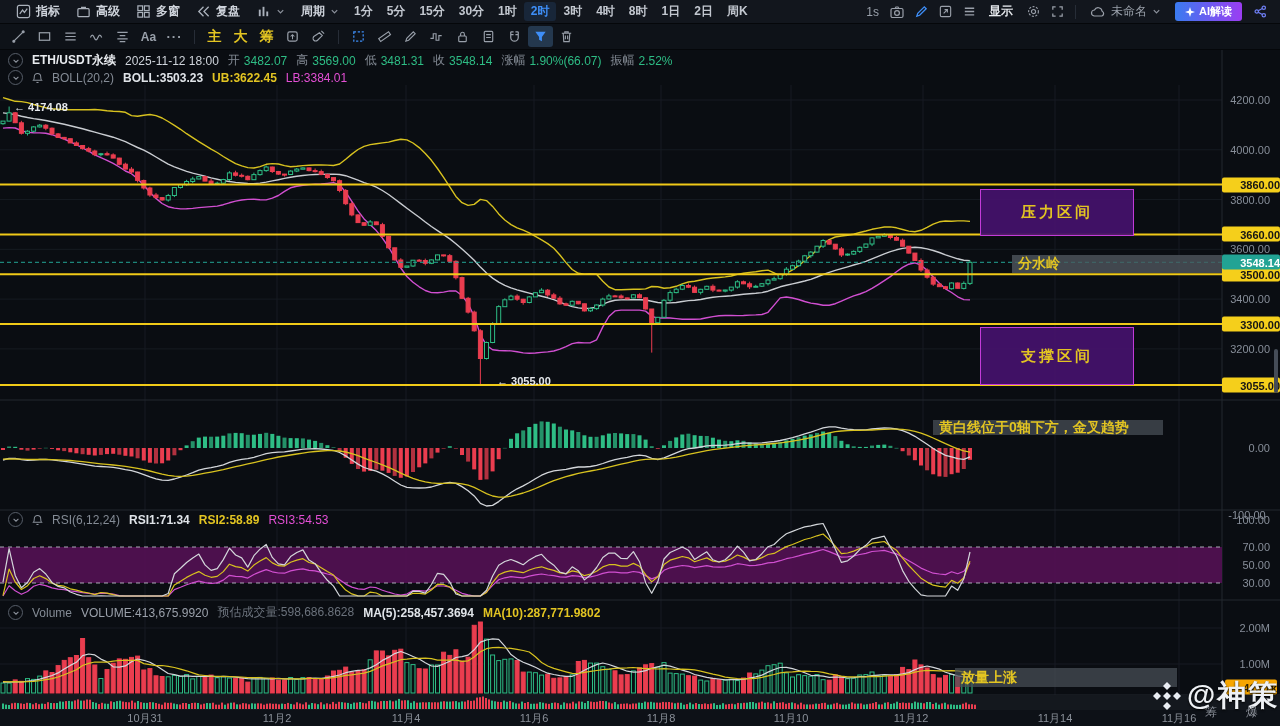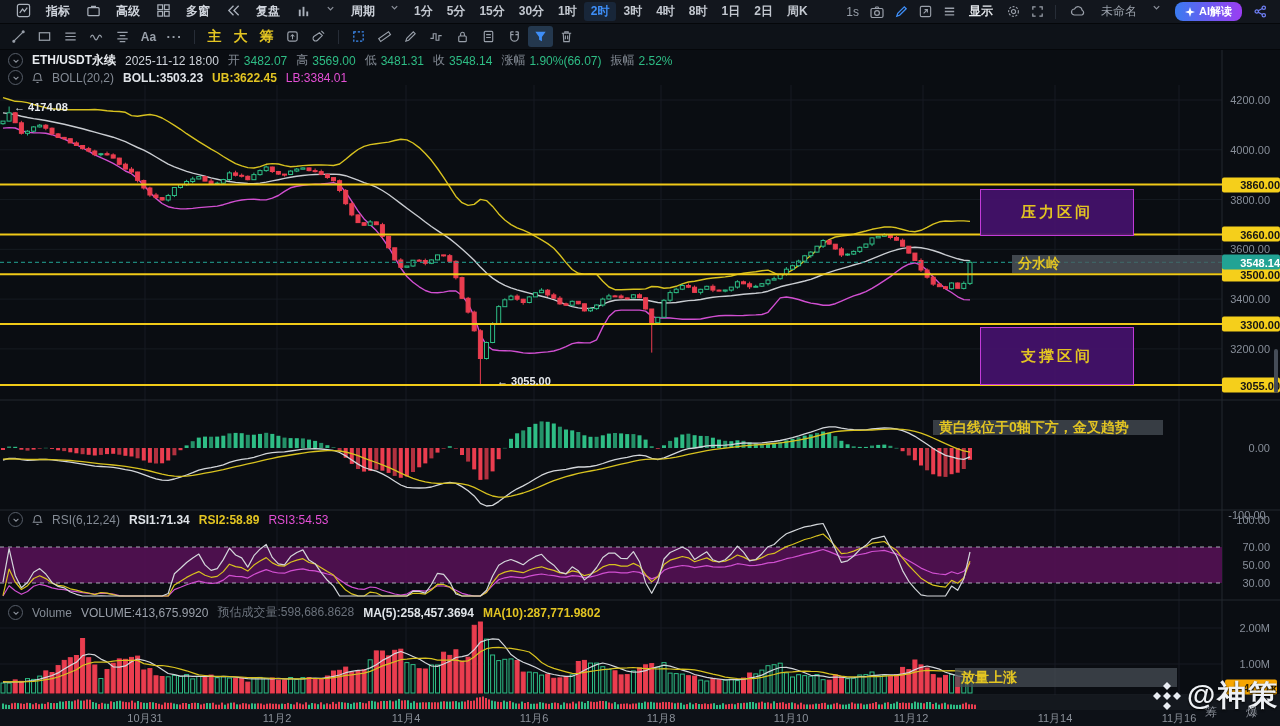--- a/index.html
+++ b/index.html
@@ -5,30 +5,30 @@
   html,body{margin:0;padding:0;background:#000;}
   #app{position:relative;width:1280px;height:726px;background:#0a0d12;overflow:hidden;
        font-family:"Liberation Sans","DejaVu Sans",sans-serif;-webkit-font-smoothing:antialiased;}
   #plot{position:absolute;left:0;top:0;z-index:1;}
   
   .tb1{position:relative;z-index:10;display:flex;align-items:center;justify-content:space-between;
        height:23px;background:#12161d;border-bottom:1px solid #05070a;font-size:12px;color:#ced3db;padding:0 8px;}
   .tb2{position:relative;z-index:10;display:flex;align-items:center;height:25px;background:#0e1218;
        border-bottom:1px solid #05070a;font-size:13px;color:#99a0aa;padding:0 6px;gap:1px;}
   .grp{display:flex;align-items:center;}
-  .tbtn{display:flex;align-items:flex-start;gap:15px;padding:0 8px;cursor:pointer;height:100%;}
+  .tbtn{display:flex;align-items:center;gap:5px;padding:0 8px;cursor:pointer;height:100%;}
   .tbtn b{font-weight:600;}
   .ibtn{display:flex;align-items:center;justify-content:center;width:24px;height:100%;cursor:pointer;}
   .dimtx{color:#99a0aa;padding:0 6px;}
   .wht{color:#e6e9ed;}
   .tfs{display:flex;align-items:center;}
   .tf{padding:1px 7px;color:#c2c7cf;font-weight:700;cursor:pointer;border-radius:3px;}
   .tf.active{color:#3e8ef7;background:#182639;}
   .vdiv{width:1px;height:14px;background:#272d37;margin:0 6px;}
-  .aipill{display:flex;align-items:center;gap:4px;padding:2px 10px;border-radius:8px;cursor:pointer;
+  .aipill{display:flex;align-items:center;gap:4px;padding:2px 10px;border-radius:3px;cursor:pointer;
           background:linear-gradient(90deg,#3a7bf0,#9b3df2);color:#fff;font-size:11px;font-weight:700;margin:0 6px;}
   .dbtn{width:25px;height:21px;display:flex;align-items:center;justify-content:center;border-radius:3px;cursor:pointer;}
   .dbtn.ytext{color:#e2c422;font-weight:700;font-size:14px;}
   .dbtn.sel{background:#24384e;}
   svg.ic{display:block;}
   
   #overlay{position:absolute;inset:0;z-index:5;pointer-events:none;}
   .leg{position:absolute;left:8px;display:flex;gap:9px;align-items:center;font-size:12px;color:#848b95;white-space:nowrap;}
   .circ{display:inline-flex;align-items:center;justify-content:center;width:13px;height:13px;border:1px solid #565d68;
         border-radius:50%;}

